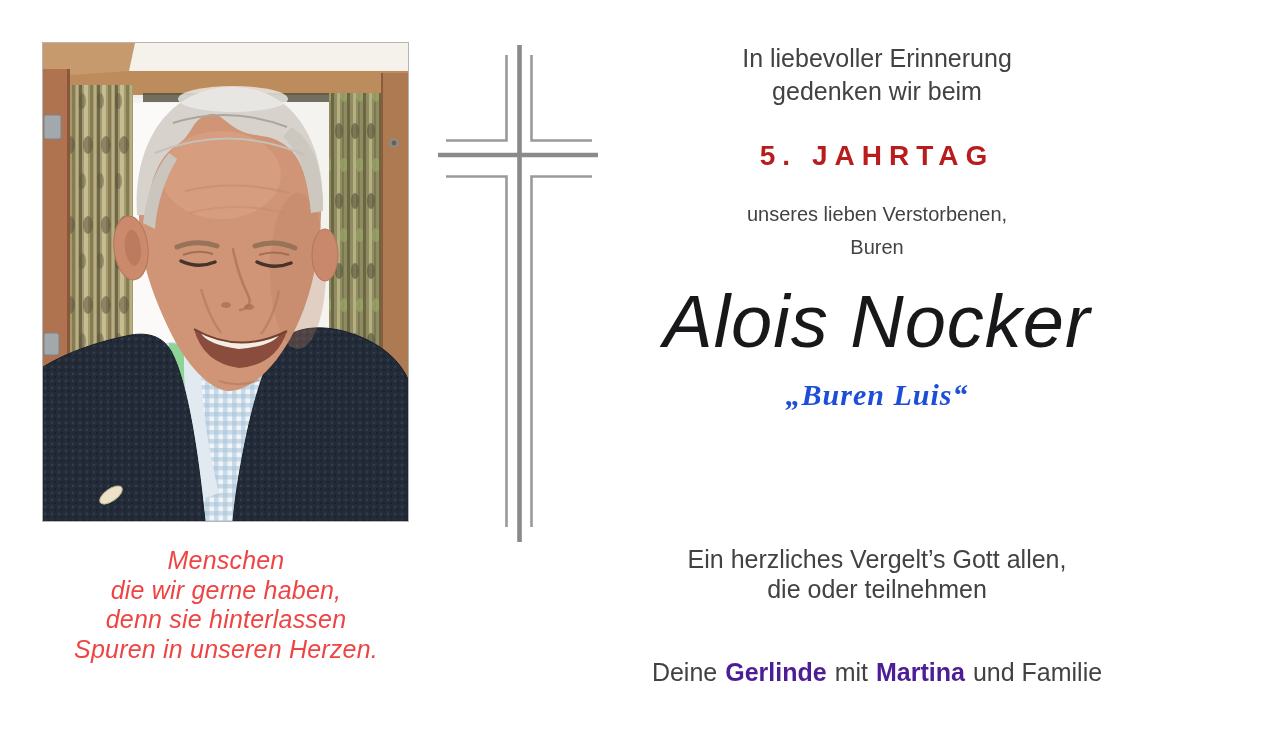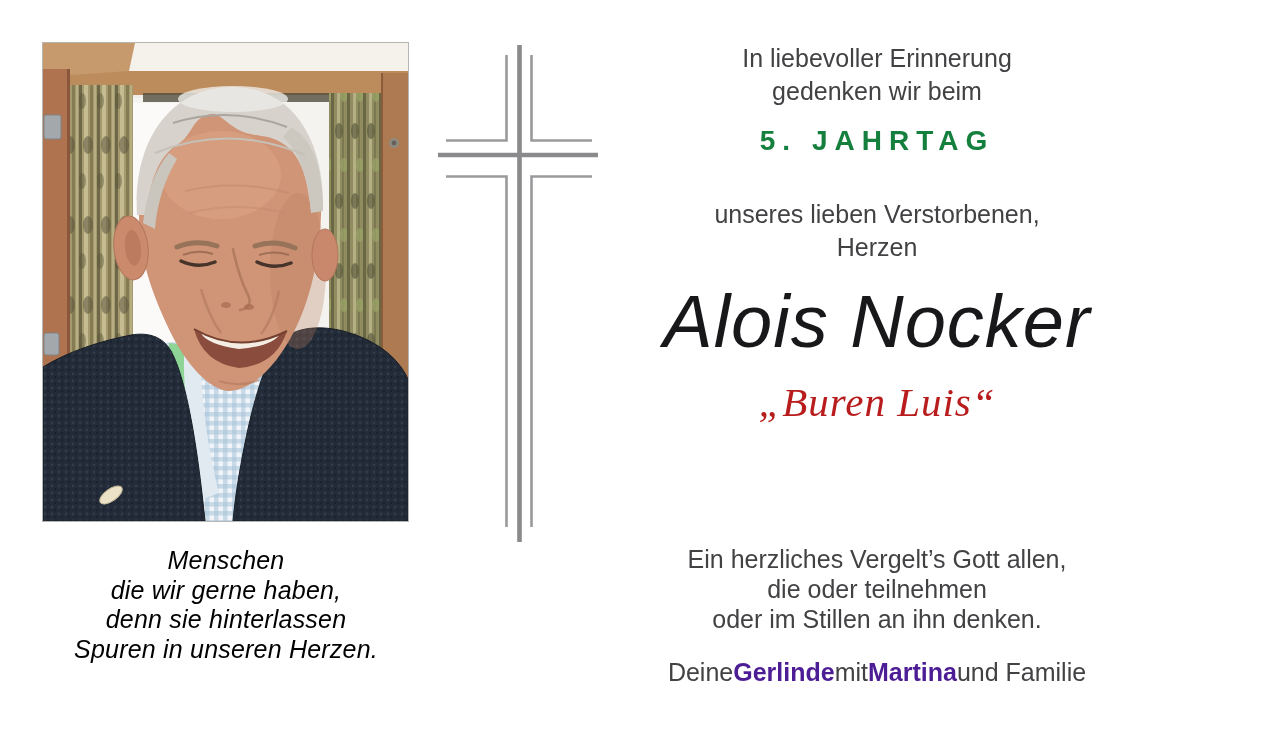--- a/index.html
+++ b/index.html
@@ -6,38 +6,38 @@
             font-family:"Liberation Sans",sans-serif;-webkit-font-smoothing:antialiased;}
   .stage{position:relative;width:1280px;height:730px;background:#fff;}
 
   
   .photo-frame{position:absolute;left:42px;top:42px;width:365px;height:478px;
                border:1px solid #b7b5b2;background:#efeeea;}
   .photo-frame svg{display:block;}
 
   
   .poem{position:absolute;left:43px;top:546px;width:366px;text-align:center;
-        font-style:italic;font-size:25px;line-height:29.5px;color:#000000;letter-spacing:.2px;}
+        font-style:italic;font-size:25px;line-height:29.5px;color:#ef4444;letter-spacing:.2px;}
 
   
   .cross{position:absolute;left:420px;top:0;width:200px;height:730px;}
 
   
   .right-col{position:absolute;left:616px;top:0;width:522px;height:564px;text-align:center;color:#424245;}
   .right-col>div{position:absolute;left:0;width:100%;}
   .intro{top:42px;font-size:25px;line-height:33px;}
-  .jahrtag{top:125px;font-size:28px;font-weight:bold;letter-spacing:7px;color:#15803d;}
-  .deceased{top:198px;font-size:25px;line-height:33px;}
+  .jahrtag{top:140px;font-size:28px;font-weight:bold;letter-spacing:7px;color:#b91c1c;}
+  .deceased{top:198px;font-size:20px;line-height:33px;}
   .name{top:272px;font-family:Liberation Sans, sans-serif;font-style:italic;font-size:74px;
         line-height:100px;color:#18181b;letter-spacing:1px;}
-  .nickname{top:378px;font-family:"Liberation Serif",serif;font-style:italic;font-size:41px;
-            color:#b91c1c;letter-spacing:1px;}
+  .nickname{top:378px;font-family:"Liberation Serif",serif;font-style:italic;font-size:30px;
+            color:#1d4ed8;letter-spacing:1px;font-weight:bold;}
   .service{top:446px;font-size:25px;line-height:31px;}
   .thanks{top:544px;font-size:25px;line-height:30px;}
-  .family{top:658px;font-size:25px;display:flex;justify-content:center;}
+  .family{top:658px;font-size:25px;display:flex;justify-content:center;gap:8px;}
   .family .b{font-weight:bold;color:#4c1d95;}
 </style>
 </head>
 <body>
 
 <div class="stage">
 
   <div class="photo-frame">
     <svg width="365" height="478" viewBox="0 0 365 478">
       <defs>
@@ -166,28 +166,27 @@
   </svg>
 
   <div class="right-col">
     <div class="intro">
       <div>In liebevoller Erinnerung</div>
       <div>gedenken wir beim</div>
     </div>
     <div class="jahrtag">5. JAHRTAG</div>
     <div class="deceased">
       <div>unseres lieben Verstorbenen,</div>
-      <div>Herzen</div>
+      <div>Buren</div>
     </div>
     <div class="name">Alois Nocker</div>
     <div class="nickname">„Buren Luis“</div>
     <div class="thanks">
       <div>Ein herzliches Vergelt’s Gott allen,</div>
       <div>die oder teilnehmen</div>
-      <div>oder im Stillen an ihn denken.</div>
     </div>
     <div class="family">
       <span>Deine</span>
       <span class="b">Gerlinde</span>
       <span>mit</span>
       <span class="b">Martina</span>
       <span>und Familie</span>
     </div>
   </div>
 

